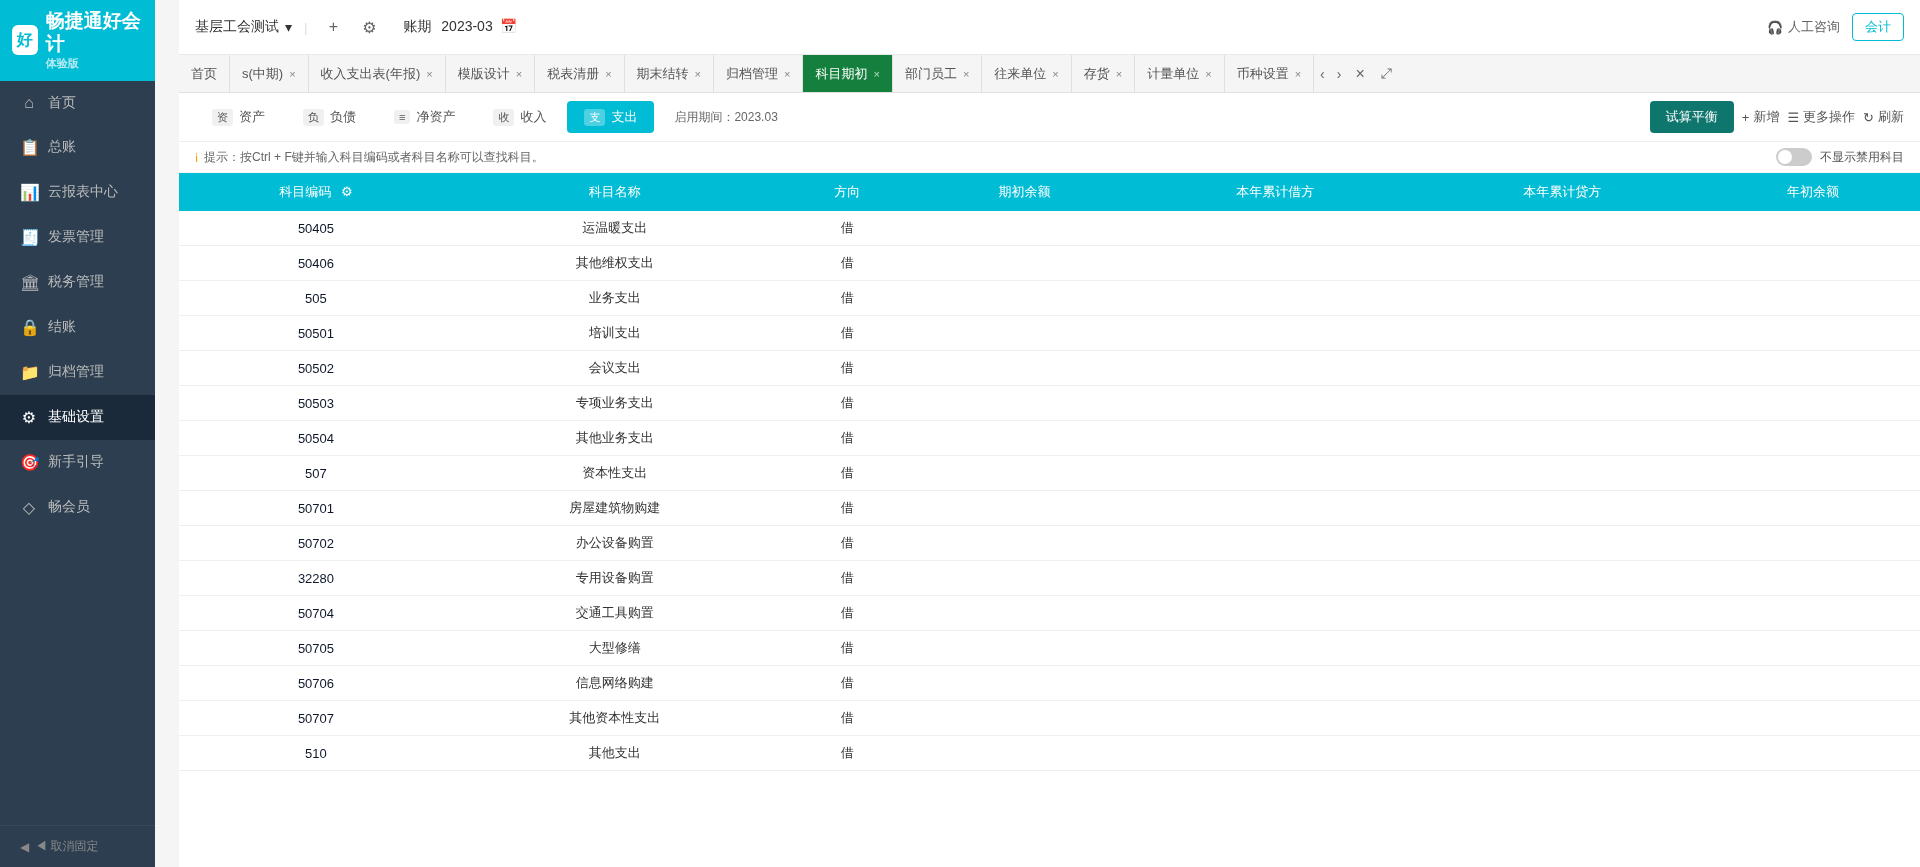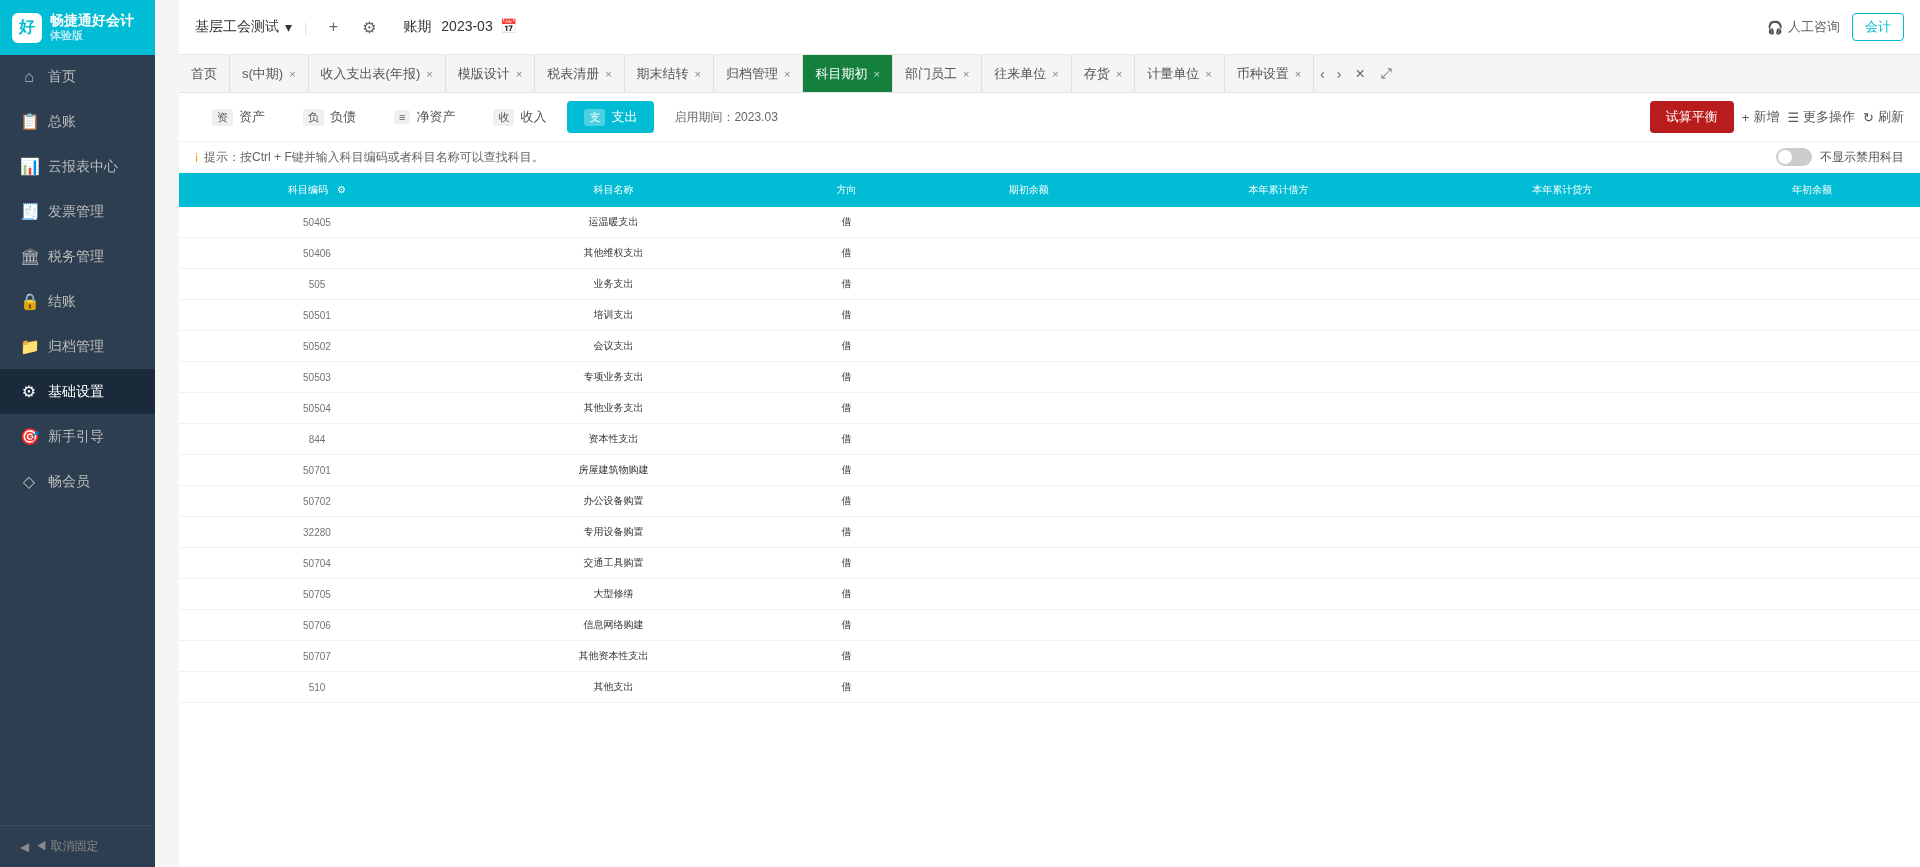--- a/index.html
+++ b/index.html
@@ -28,21 +28,21 @@
     }
     .sidebar-logo .logo-icon {
       width: 30px; height: 30px;
       background: white;
       border-radius: 6px;
       display: flex; align-items: center; justify-content: center;
       color: #00bcd4;
       font-size: 16px;
       font-weight: bold;
     }
-    .sidebar-logo .logo-text { line-height: 1.2; font-size: 14px; }
+    .sidebar-logo .logo-text { line-height: 1.2; font-size: 19px; }
     .sidebar-logo .logo-sub { font-size: 11px; color: rgba(255,255,255,0.7); }
     .sidebar-nav { flex: 1; overflow-y: auto; }
     .sidebar-item {
       display: flex;
       align-items: center;
       gap: 10px;
       padding: 13px 20px;
       cursor: pointer;
       color: #bbb;
       font-size: 14px;
@@ -157,21 +157,21 @@
       padding: 6px 16px;
       border-radius: 4px;
       cursor: pointer;
       font-size: 13px;
       color: #555;
       border: 1px solid transparent;
     }
     .subtab.active { background: #00bcd4; color: white; }
     .subtabs-right { margin-left: auto; display: flex; align-items: center; gap: 8px; }
     .btn-calc {
-      background: #b91c1c;
+      background: #0f766e;
       color: white;
       border: none;
       padding: 7px 16px;
       border-radius: 4px;
       font-size: 13px;
       cursor: pointer;
     }
     .btn-add {
       background: none;
       border: none;
@@ -229,21 +229,21 @@
 
     
     .table-container {
       flex: 1;
       overflow-y: auto;
       overflow-x: hidden;
     }
     table {
       width: 100%;
       border-collapse: collapse;
-      font-size: 10px;
+      font-size: 13px;
     }
     thead tr {
       background: #00bcd4;
       color: white;
       position: sticky;
       top: 0;
       z-index: 10;
     }
     thead th {
       padding: 10px 12px;
@@ -254,21 +254,21 @@
     tbody tr {
       background: white;
       border-bottom: 1px solid #f0f0f0;
     }
     tbody td {
       padding: 8px 12px;
       text-align: center;
       color: #333;
     }
     tbody td:nth-child(2) { text-align: center; }
-    .code-cell { color: #737373; }
+    .code-cell { color: #0f172a; }
     .direction-cell { color: #333; }
 
     
     .table-container::-webkit-scrollbar { width: 6px; }
     .table-container::-webkit-scrollbar-track { background: #f0f0f0; }
     .table-container::-webkit-scrollbar-thumb { background: #ccc; border-radius: 3px; }
   </style>
 </head>
 <body>
 
@@ -538,21 +538,21 @@
             <tr>
       <td class="code-cell">50504</td>
       <td>其他业务支出</td>
       <td class="direction-cell">借</td>
       <td></td>
       <td></td>
       <td></td>
       <td></td>
     </tr>
             <tr>
-      <td class="code-cell">844</td>
+      <td class="code-cell">507</td>
       <td>资本性支出</td>
       <td class="direction-cell">借</td>
       <td></td>
       <td></td>
       <td></td>
       <td></td>
     </tr>
             <tr>
       <td class="code-cell">50701</td>
       <td>房屋建筑物购建</td>

